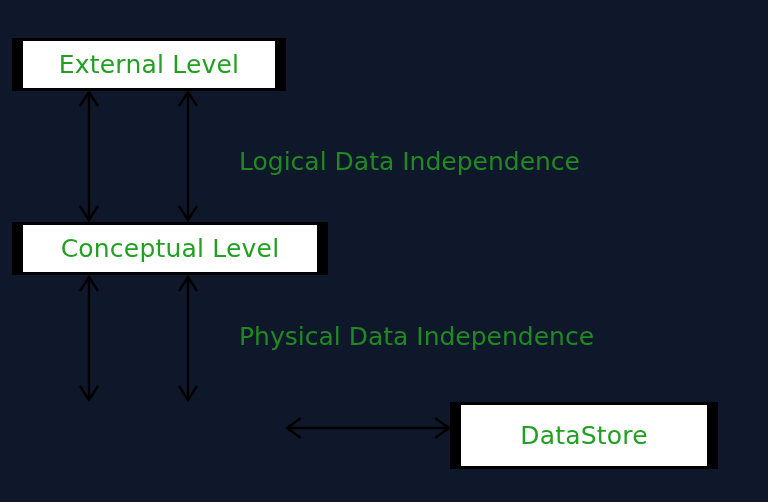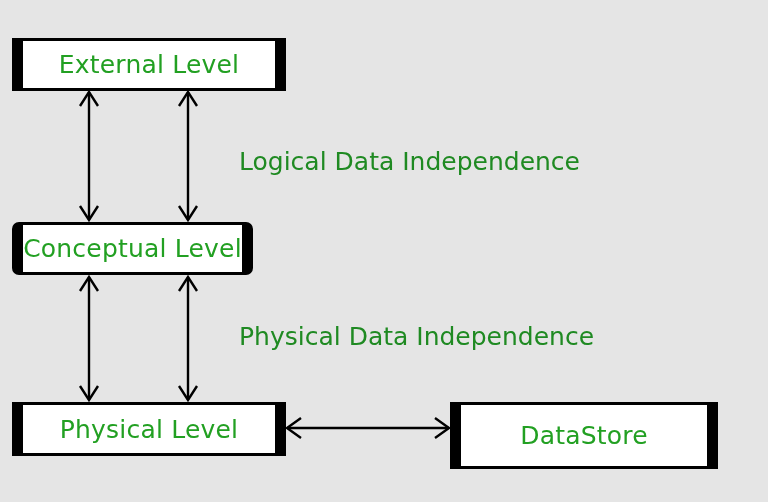--- a/index.html
+++ b/index.html
@@ -9,21 +9,21 @@
     background: #ffffff;
   }
   body {
     font-family: "DejaVu Sans", "Liberation Sans", sans-serif;
   }
 
   #canvas {
     position: relative;
     width: 768px;
     height: 502px;
-    background: #e5e5e5;
+    background: #0f172a;
     overflow: hidden;
   }
 
   
   .node-box {
     position: absolute;
     box-sizing: border-box;
     background: #ffffff;
     border-top: 3px solid #000000;
     border-bottom: 3px solid #000000;
@@ -36,21 +36,21 @@
 
   .node-label {
     color: #22a022;
     font-size: 25px;
     line-height: 1;
     white-space: nowrap;
     letter-spacing: 0.2px;
   }
 
   #box-external   { left: 12px;  top: 38px;  width: 274px; height: 53px; }
-  #box-conceptual { left: 12px;  top: 222px; width: 241px; height: 53px; border-radius: 7px; }
+  #box-conceptual { left: 12px;  top: 222px; width: 316px; height: 53px; }
   #box-physical   { left: 12px;  top: 402px; width: 274px; height: 54px; }
   #box-datastore  { left: 450px; top: 402px; width: 268px; height: 67px; }
 
   
   .caption {
     position: absolute;
     color: #1f8a22;
     font-size: 25px;
     line-height: 1;
     white-space: nowrap;
@@ -115,23 +115,20 @@
   </svg>
 
   <div class="node-box" id="box-external">
     <span class="node-label">External Level</span>
   </div>
 
   <div class="node-box" id="box-conceptual">
     <span class="node-label">Conceptual Level</span>
   </div>
 
-  <div class="node-box" id="box-physical">
-    <span class="node-label">Physical Level</span>
-  </div>
 
   <div class="node-box" id="box-datastore">
     <span class="node-label">DataStore</span>
   </div>
 
   <div class="caption" id="caption-logical">Logical Data Independence</div>
 
   <div class="caption" id="caption-physical">Physical Data Independence</div>
 
 </div>

